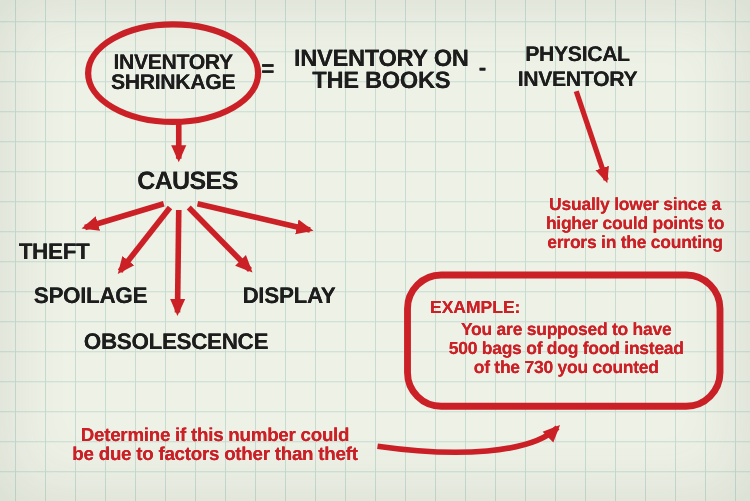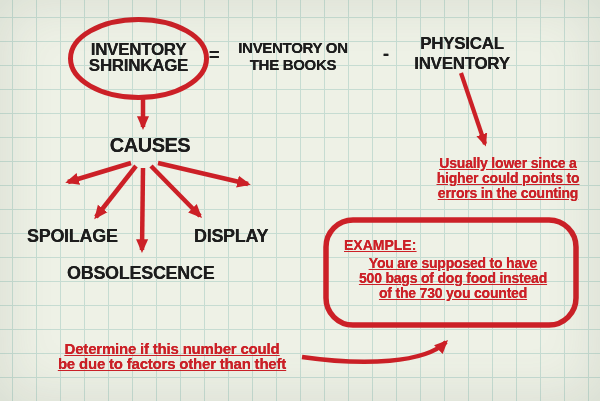--- a/index.html
+++ b/index.html
@@ -31,24 +31,24 @@
   .drawing{position:absolute;left:0;top:0;}
   .t{
     position:absolute;
     white-space:nowrap;
     color:var(--ink);
     letter-spacing:-0.3px;
     text-shadow:0 0 .5px currentColor;
   }
   .center{text-align:center;}
   .ln{display:block;}
-  .red{color:var(--red);text-decoration:underline;}
+  .red{color:var(--red);}
   .oval-text{left:70px;top:42px;width:137px;font-size:17px;line-height:16px;}
   .equals{left:209px;top:45px;font-size:18px;}
-  .term1{left:216px;top:39px;width:154px;font-size:15px;line-height:17px;}
+  .term1{left:228px;top:39px;width:154px;font-size:19px;line-height:17px;}
   .minus{left:383px;top:44px;font-size:18px;}
   .term2{left:401px;top:34px;width:122px;font-size:17px;line-height:20px;}
   .causes{left:108px;top:134px;width:84px;font-size:20px;letter-spacing:-0.5px;}
   .theft{left:15px;top:191px;font-size:18px;}
   .damage{left:226px;top:191px;font-size:18px;}
   .spoilage{left:27px;top:226px;font-size:18px;}
   .display-lbl{left:194px;top:226px;font-size:18px;}
   .obsolescence{left:67px;top:263px;font-size:18px;}
   .note-counting{left:420px;top:156px;width:176px;font-size:14px;line-height:15px;letter-spacing:-0.2px;}
   .example-title{left:344px;top:237px;font-size:14px;letter-spacing:0;}
@@ -98,20 +98,21 @@
 
   <div class="t minus">-</div>
 
   <div class="t center term2">
     <span class="ln">PHYSICAL</span>
     <span class="ln">INVENTORY</span>
   </div>
 
   <div class="t center causes">CAUSES</div>
 
+  <div class="t theft">THEFT</div>
   <div class="t spoilage">SPOILAGE</div>
   <div class="t obsolescence">OBSOLESCENCE</div>
   <div class="t display-lbl">DISPLAY</div>
 
   <div class="t center red note-counting">
     <span class="ln">Usually lower since a</span>
     <span class="ln">higher could points to</span>
     <span class="ln">errors in the counting</span>
   </div>
 

